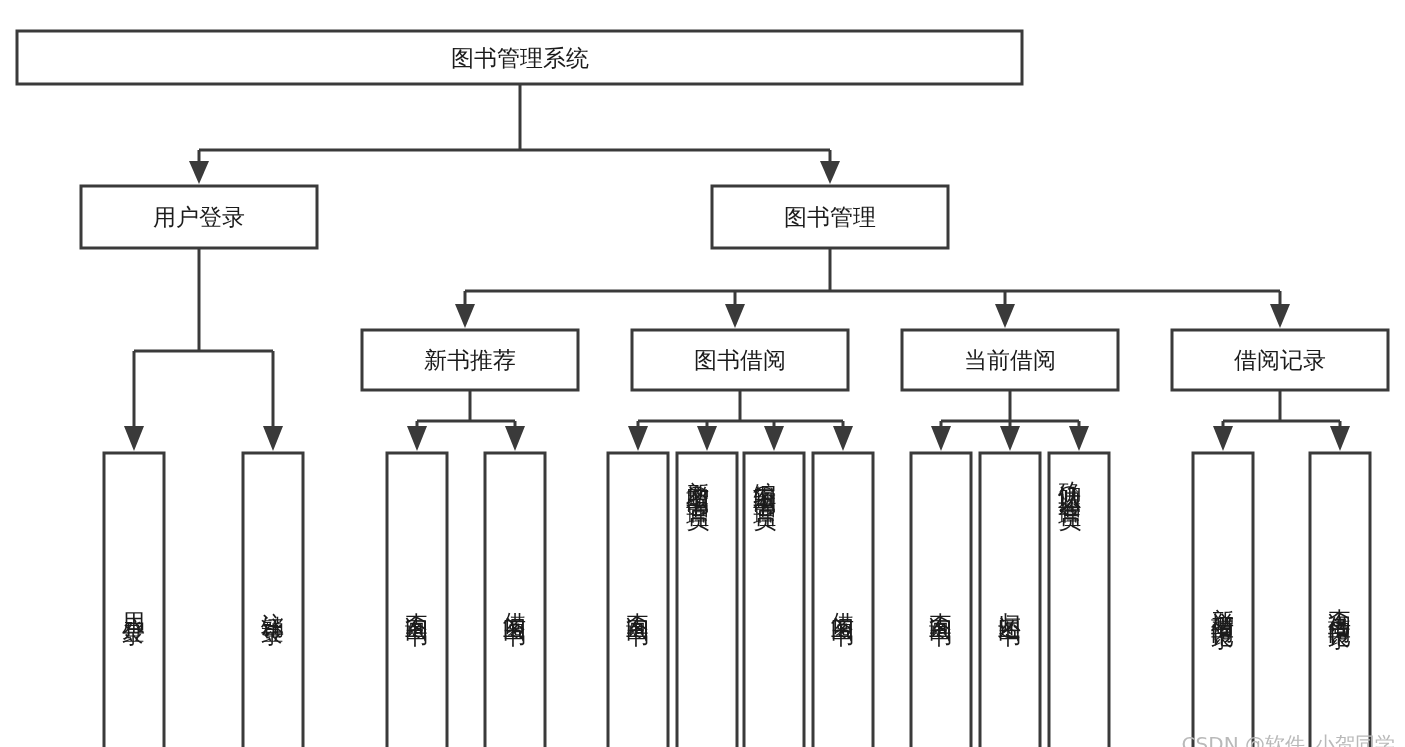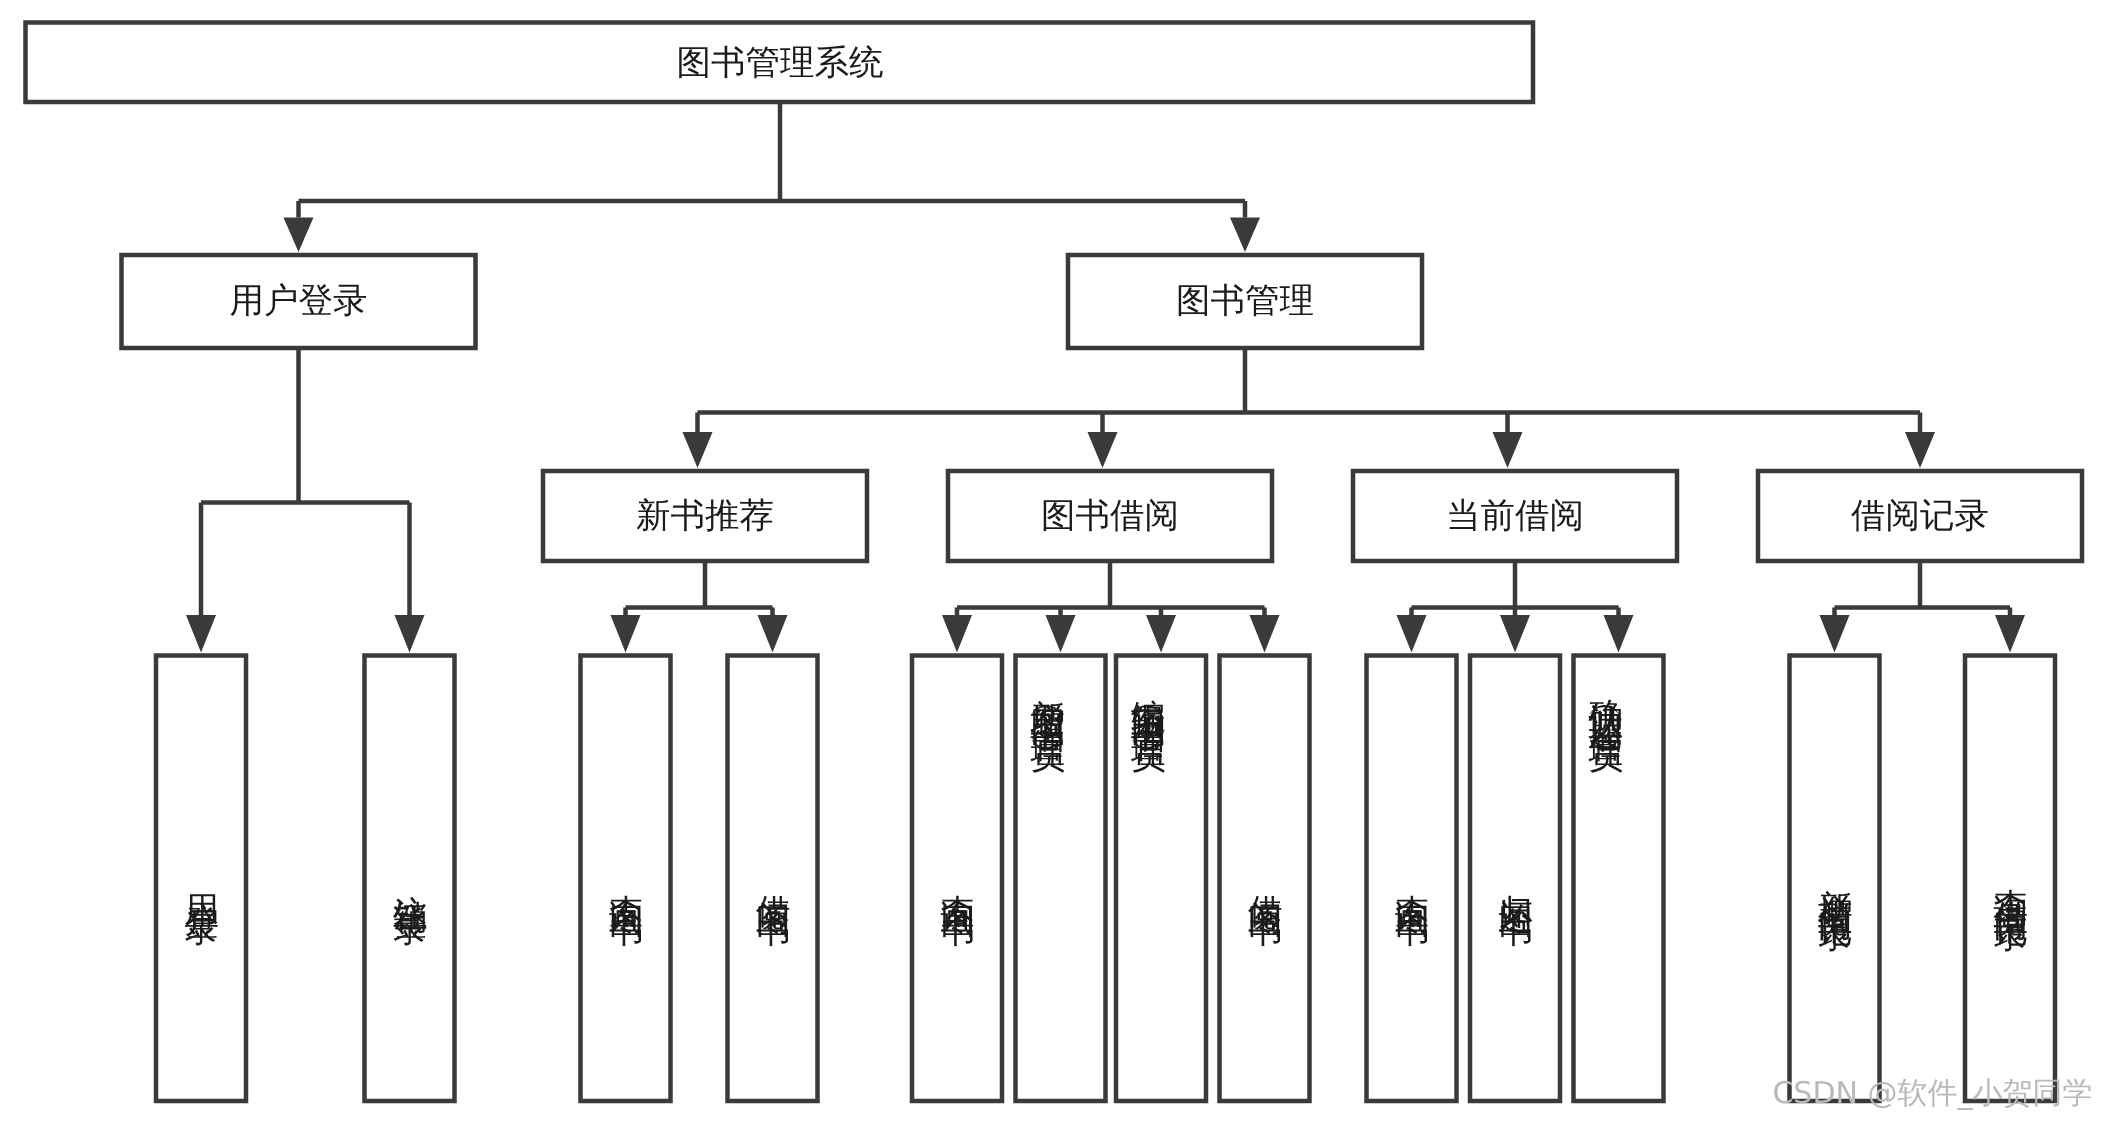--- a/index.html
+++ b/index.html
@@ -11,21 +11,21 @@
   body {
     width: 1405px;
     height: 747px;
     position: relative;
     overflow: hidden;
     font-family: "DejaVu Sans", "Liberation Sans", sans-serif;
   }
   #diagram-root {
     position: absolute;
     left: 0;
-    top: 0;
+    top: 16px;
     width: 1405px;
     height: 534px;
   }
   svg.diagram {
     display: block;
     width: 1405px;
     height: 747px;
   }
   .node-box {
     fill: #ffffff;

